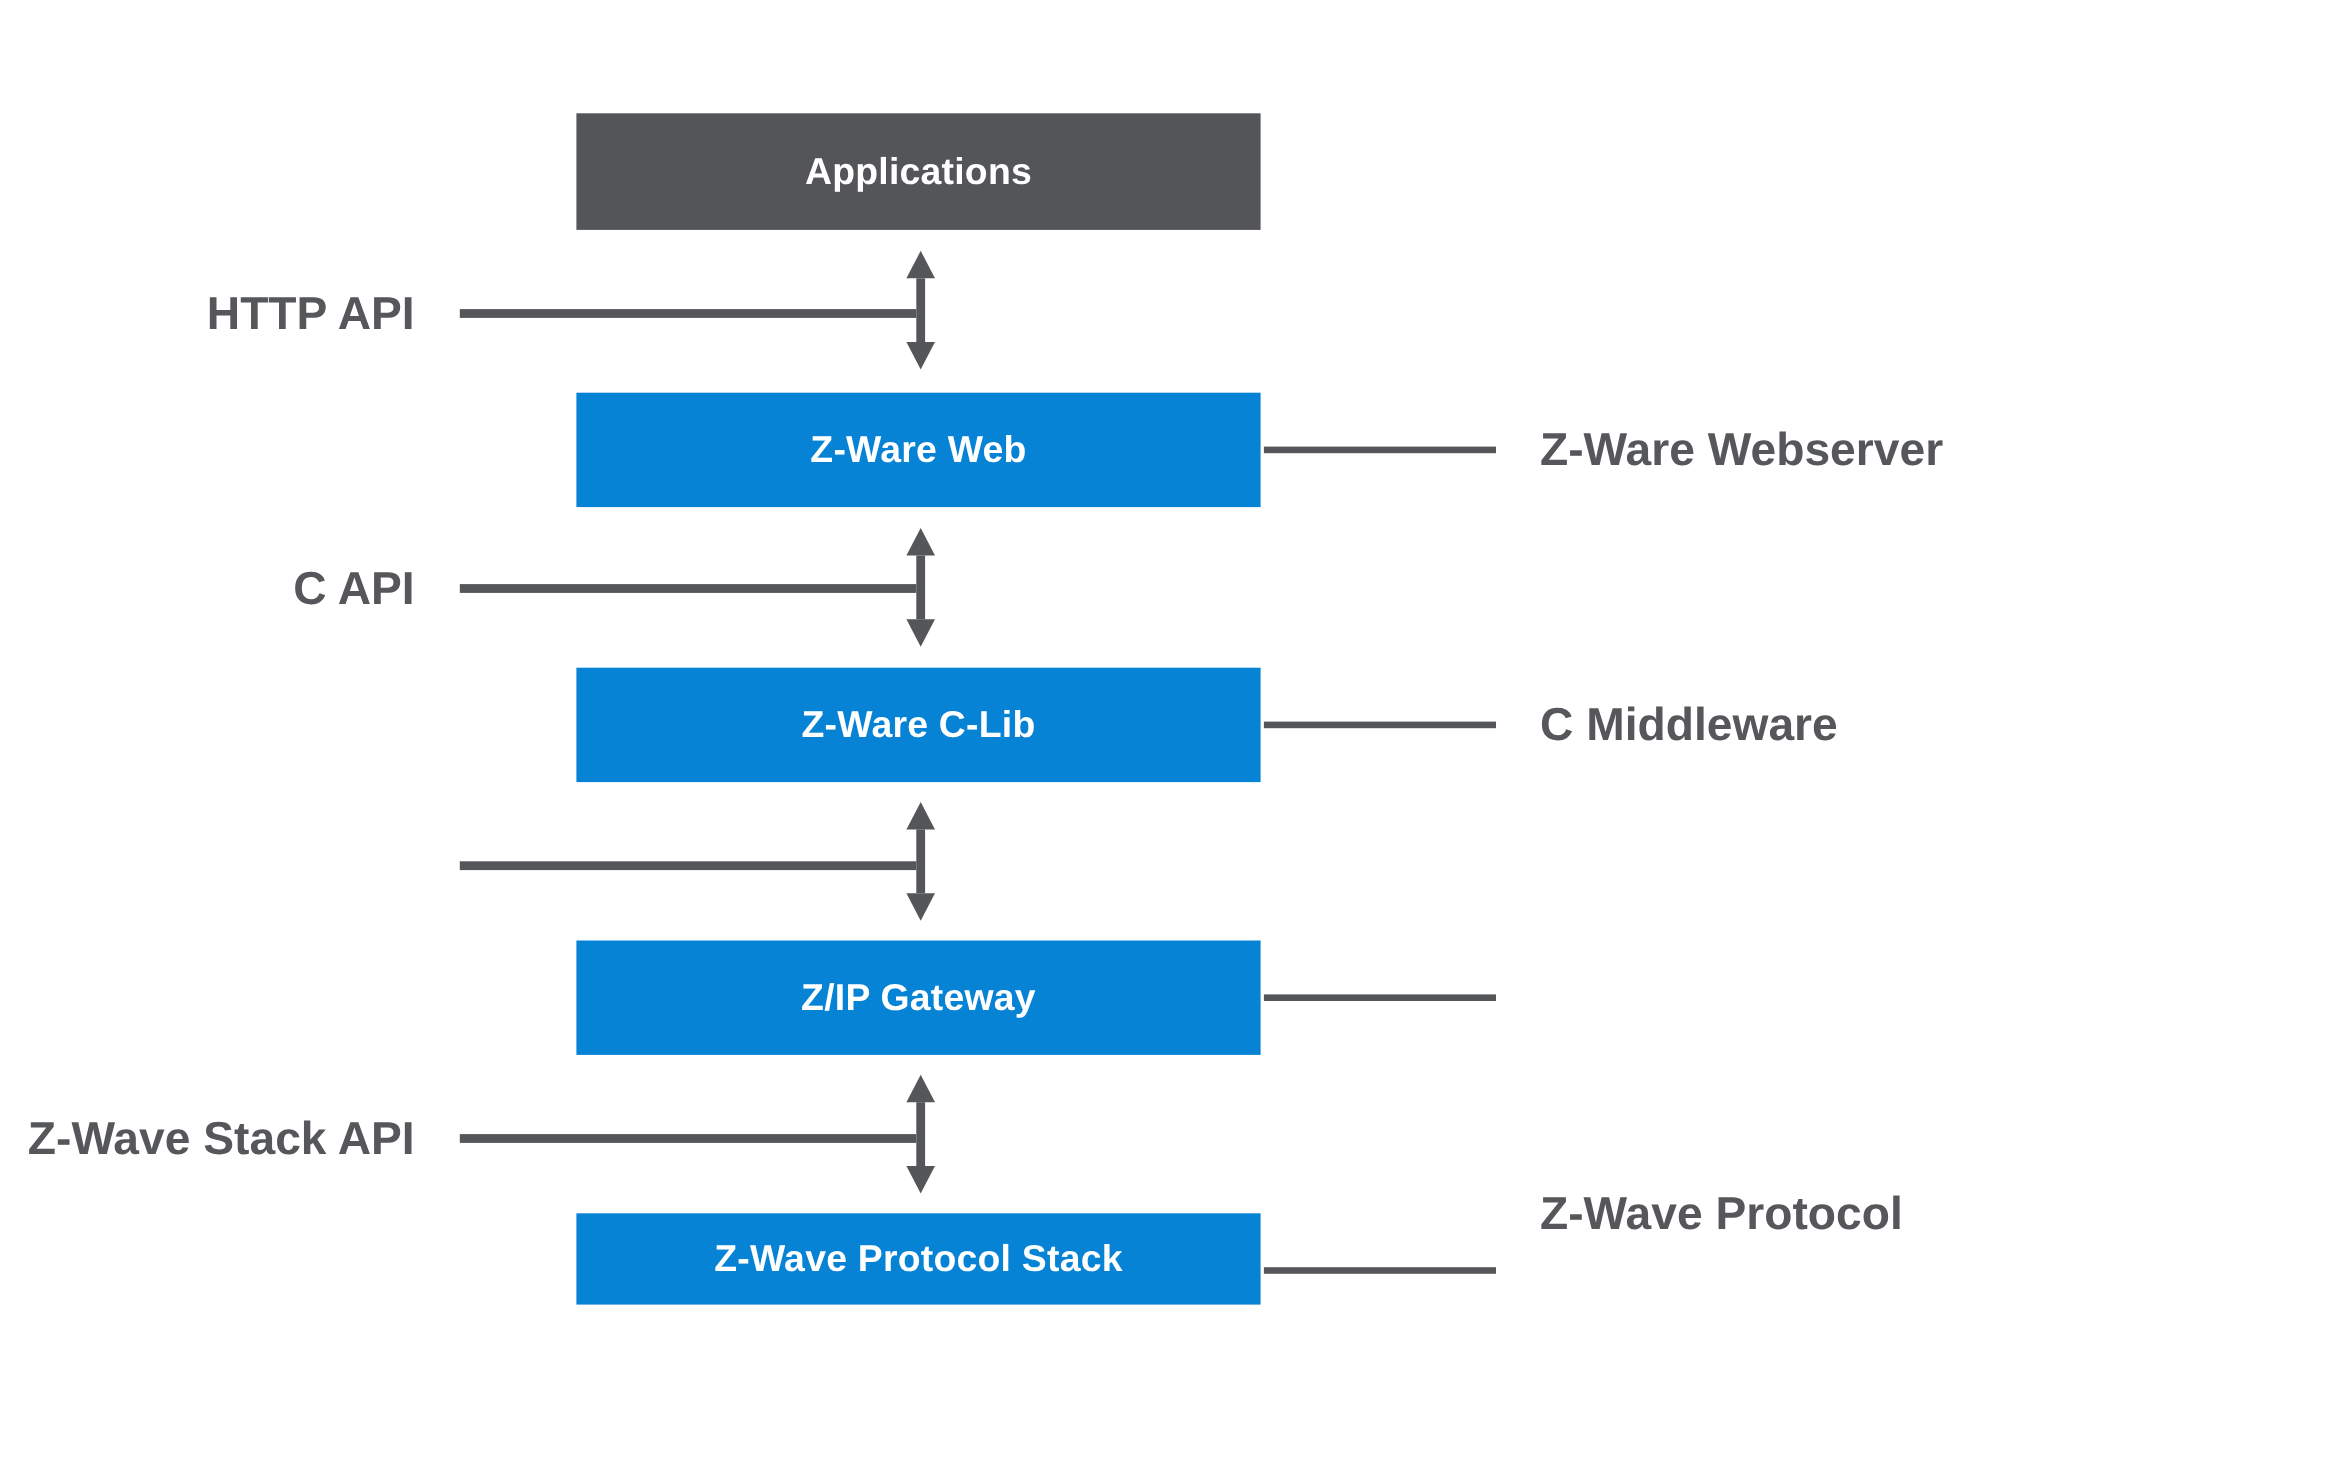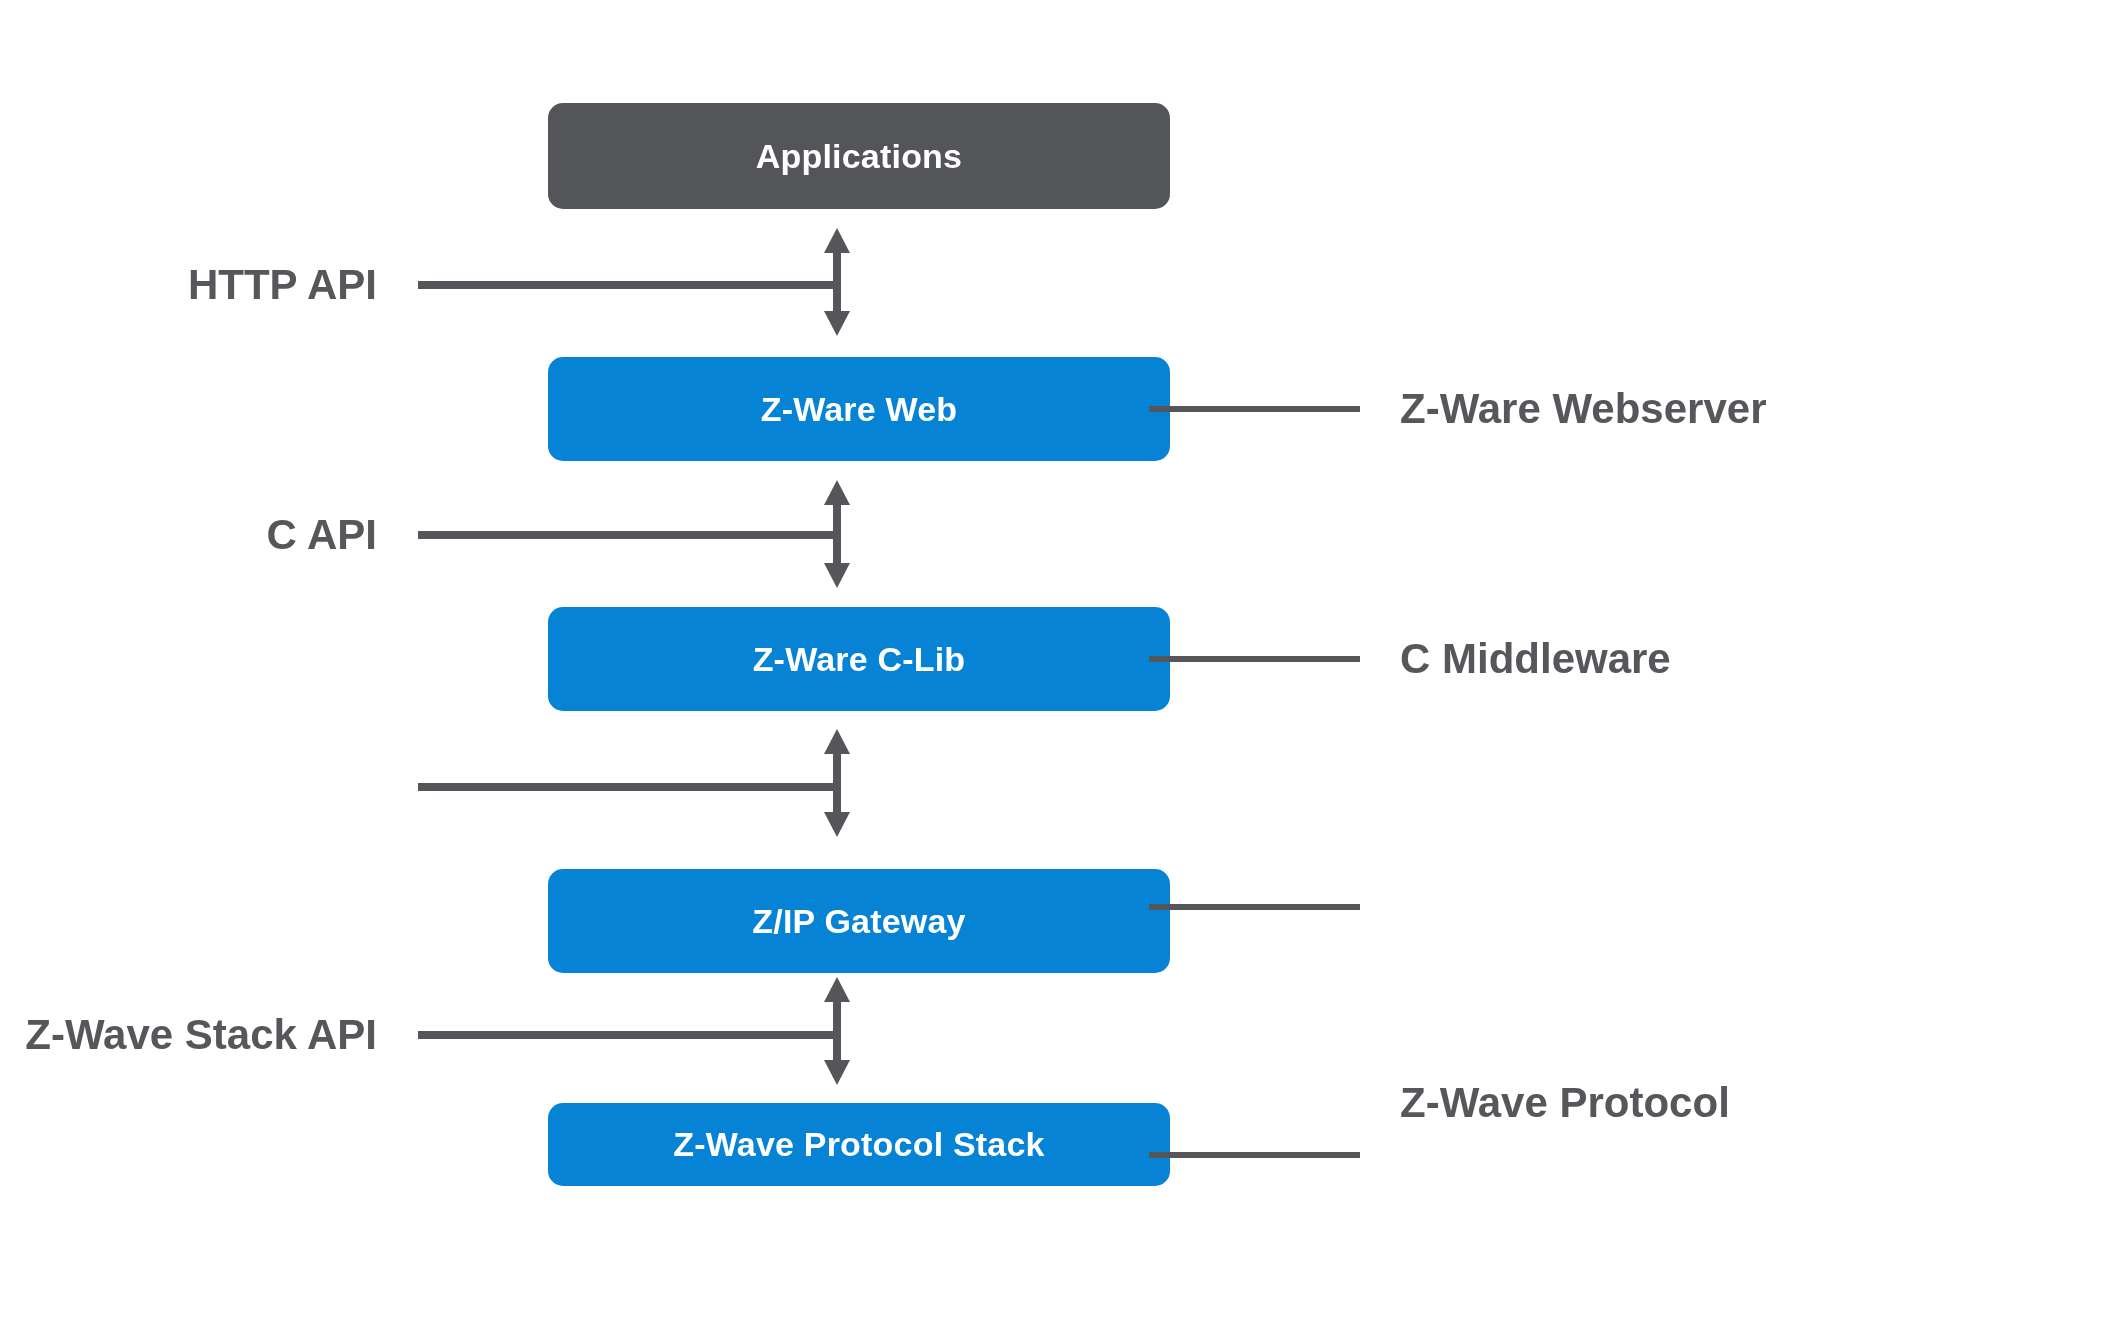--- a/index.html
+++ b/index.html
@@ -11,23 +11,23 @@
   .canvas {
     position: relative;
     width: 2115px;
     height: 1330px;
     background: var(--background, #ffffff);
     overflow: hidden;
   }
   
   .box {
     position: absolute;
-    left: 548px;
+    left: 524px;
     width: 622px;
-    border-radius: 15px;
+    border-radius: 0;
     display: flex;
     align-items: center;
     justify-content: center;
     background: var(--box-blue, #0783d5);
   }
   .box.dark { background: var(--box-dark, #535559); }
   .box-label {
     color: var(--box-text, #ffffff);
     font-size: 34px;
     font-weight: bold;
@@ -102,21 +102,21 @@
 
   <div class="box dark" style="top:103px; height:106px;">
     <span class="box-label">Applications</span>
   </div>
   <div class="box" style="top:357px; height:104px;">
     <span class="box-label">Z-Ware Web</span>
   </div>
   <div class="box" style="top:607px; height:104px;">
     <span class="box-label">Z-Ware C-Lib</span>
   </div>
-  <div class="box" style="top:855px; height:104px;margin-top:14px;">
+  <div class="box" style="top:855px; height:104px;">
     <span class="box-label">Z/IP Gateway</span>
   </div>
   <div class="box" style="top:1103px; height:83px;">
     <span class="box-label">Z-Wave Protocol Stack</span>
   </div>
 
   <div class="varrow" style="top:228px;">
     <div class="head-up"></div>
     <div class="shaft"></div>
     <div class="head-down"></div>

